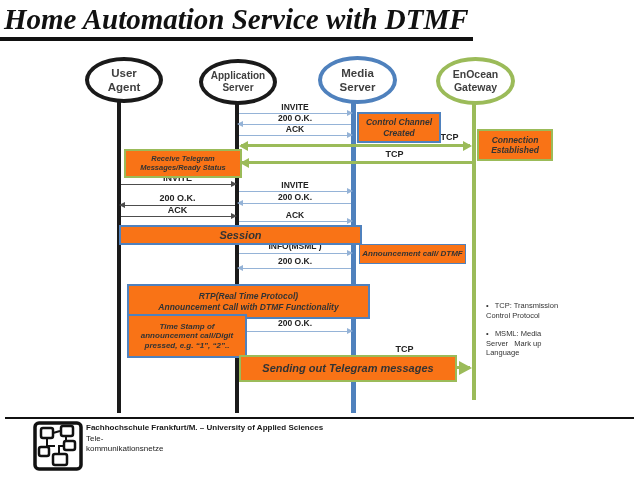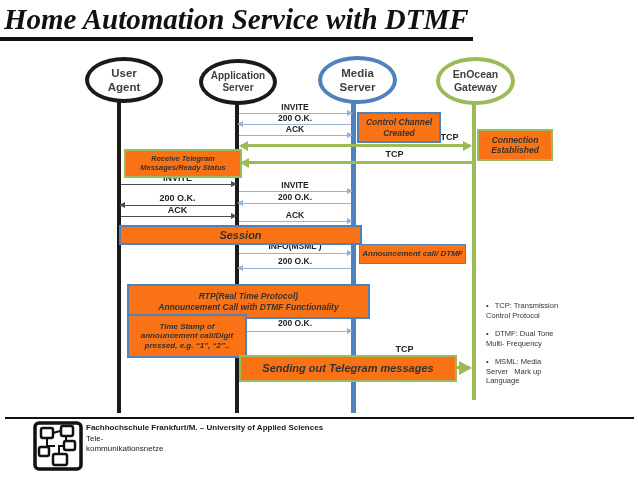--- a/index.html
+++ b/index.html
@@ -122,22 +122,20 @@
   <div class="box b-blue" style="left:119px;top:284px;width:239px;height:31px;font-size:8.5px;margin-left:8px;">RTP(Real Time Protocol)
 Announcement Call with DTMF Functionality</div>
   <div class="box b-blue" style="left:127px;top:314px;width:116px;height:40px;font-size:8px;">Time Stamp of
 announcement call/Digit
 pressed, e.g. “1”, “2”..</div>
   <div class="box b-green" style="left:239px;top:355px;width:214px;height:23px;font-size:11px;border-width:2.5px;">Sending out Telegram messages</div>
 
   <div class="legend">
     <div class="legend-item">•   TCP: Transmission
 Control Protocol</div>
-    <div class="legend-item">•   DTMF: Dual Tone
-Multi- Frequency</div>
     <div class="legend-item">•   MSML: Media
 Server   Mark up
 Language</div>
   </div>
 
   <div class="footer-rule"></div>
   <svg class="abs" style="left:33px;top:421px;" width="50" height="50" viewBox="0 0 50 50">
     <rect x="2" y="2" width="46" height="46" rx="4" fill="#fff" stroke="#111" stroke-width="3.5"></rect>
     <path d="M14 17 L14 25 L22 25 M33 14 L33 20 M32 25 L26 25 L26 33 M11 32 L11 36 M20 12 L27 10" fill="none" stroke="#111" stroke-width="2"></path>
     <rect x="8" y="7" width="12" height="10" rx="2" fill="#fff" stroke="#111" stroke-width="2.5"></rect>

